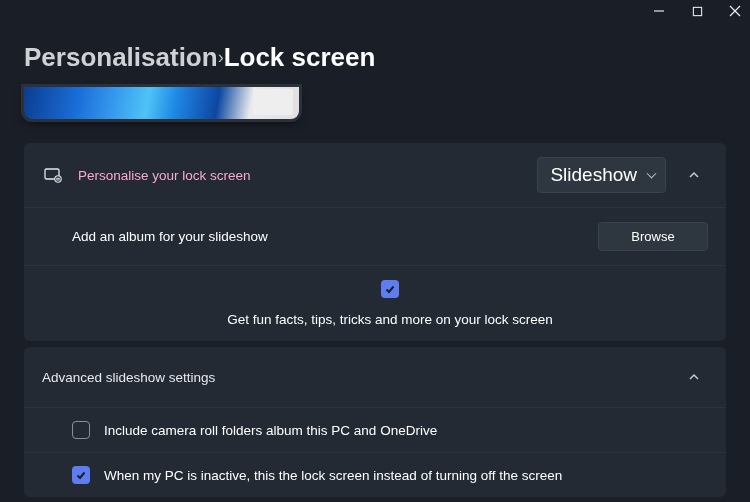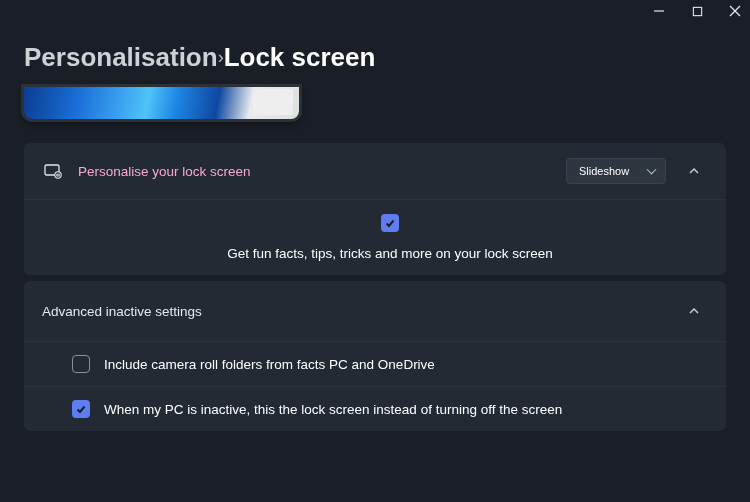--- a/index.html
+++ b/index.html
@@ -96,21 +96,21 @@
     color: #f9a8d4;
   }
   .row.sub { padding-left: 48px; }
   .row.sub .label { flex: 1; }
   .select {
     background: #2e3640;
     border: 1px solid #3a4250;
     border-radius: 4px;
     padding: 6px 28px 6px 12px;
     color: #ffffff;
-    font-size: 11px;
+    font-size: 19px;
     position: relative;
     min-width: 100px;
     cursor: pointer;
   }
   .select::after {
     content: "";
     position: absolute;
     right: 10px; top: 50%;
     width: 6px; height: 6px;
     border-right: 1.5px solid #c0c4cc;
@@ -216,41 +216,45 @@
       </div>
       <div class="label">Personalise your lock screen</div>
       <div class="select">Slideshow</div>
       <div class="chevron-btn">
         <svg width="14" height="14" viewBox="0 0 14 14">
             <polyline points="3,9 7,5 11,9" fill="none" stroke="currentColor" stroke-width="1.5"></polyline>
           </svg>
       </div>
     </div>
     <div class="row sub">
+      <div class="label">Add an album for your slideshow</div>
+      <div class="btn">Browse</div>
+    </div>
+    <div class="row sub">
       <div class="checkbox checked">
         <svg width="12" height="12" viewBox="0 0 12 12">
             <polyline points="2.5,6.5 5,9 9.5,3.5" fill="none" stroke="#1a1f27" stroke-width="2"></polyline>
           </svg>
       </div>
       <div class="label">Get fun facts, tips, tricks and more on your lock screen</div>
     </div>
   </div>
 
   <div class="section2">
     <div class="sec-header">
-      <div class="label">Advanced inactive settings</div>
+      <div class="label">Advanced slideshow settings</div>
       <div class="chevron-btn">
         <svg width="14" height="14" viewBox="0 0 14 14">
             <polyline points="3,9 7,5 11,9" fill="none" stroke="currentColor" stroke-width="1.5"></polyline>
           </svg>
       </div>
     </div>
     <div class="indent-row">
       <div class="checkbox unchecked"></div>
-      <div class="label">Include camera roll folders from facts PC and OneDrive</div>
+      <div class="label">Include camera roll folders album this PC and OneDrive</div>
     </div>
     <div class="indent-row">
       <div class="checkbox checked">
         <svg width="12" height="12" viewBox="0 0 12 12">
             <polyline points="2.5,6.5 5,9 9.5,3.5" fill="none" stroke="#1a1f27" stroke-width="2"></polyline>
           </svg>
       </div>
       <div class="label">When my PC is inactive, this the lock screen instead of turning off the screen</div>
     </div>
 

